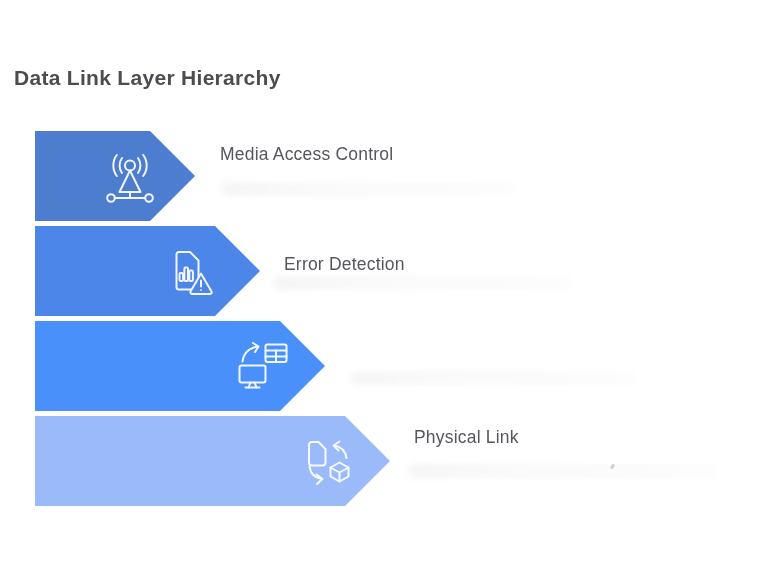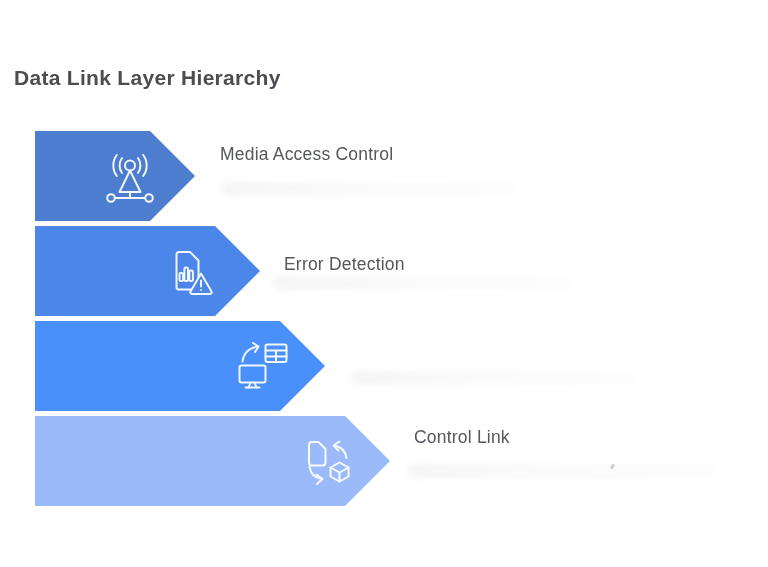--- a/index.html
+++ b/index.html
@@ -108,18 +108,18 @@
     <svg viewBox="0 0 64 64" fill="none" stroke="#ffffff" stroke-width="2" stroke-linecap="round" stroke-linejoin="round">
       <path d="M18 13 h6.5 l7 7 V33.5 a3 3 0 0 1 -3 3 H18 a3 3 0 0 1 -3 -3 V16 A3 3 0 0 1 18 13 Z"></path>
       <path d="M52.5 29 Q51 18.5 40.5 16.5"></path>
       <path d="M45.5 12.5 L39.5 16.5 L44.5 21.5"></path>
       <path d="M15.5 37.5 Q17 48 27.5 50"></path>
       <path d="M22.5 45.5 L28.5 50 L23 55"></path>
       <path d="M45.5 33.5 L54.5 38.5 V47.5 L45.5 52.5 L36.5 47.5 V38.5 Z"></path>
       <path d="M36.5 38.5 L45.5 43.5 L54.5 38.5 M45.5 43.5 V52.5"></path>
     </svg>
   </div>
-  <h3 class="layer-label label-4">Control Link</h3>
+  <h3 class="layer-label label-4">Physical Link</h3>
   <div class="subtitle-blur blur-4"></div>
 
   <div class="artifact-speck"></div>
 
 </div>
 
 </body></html>

